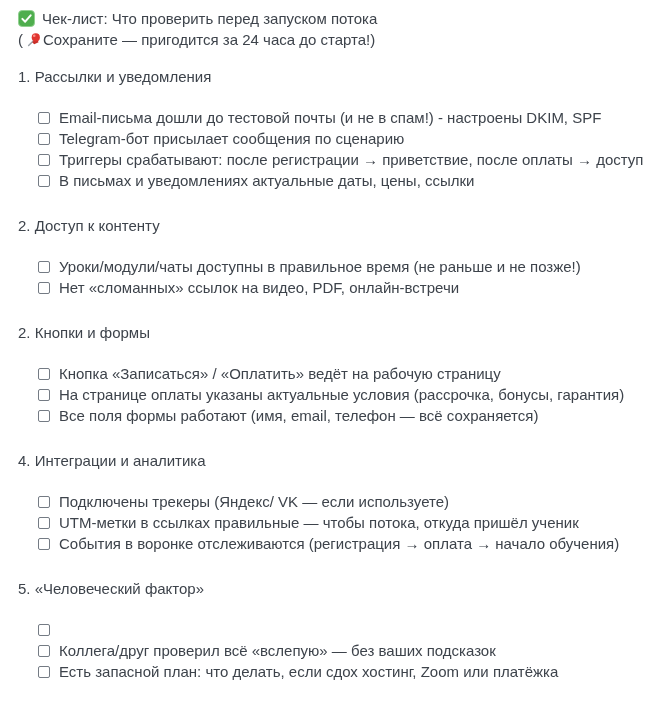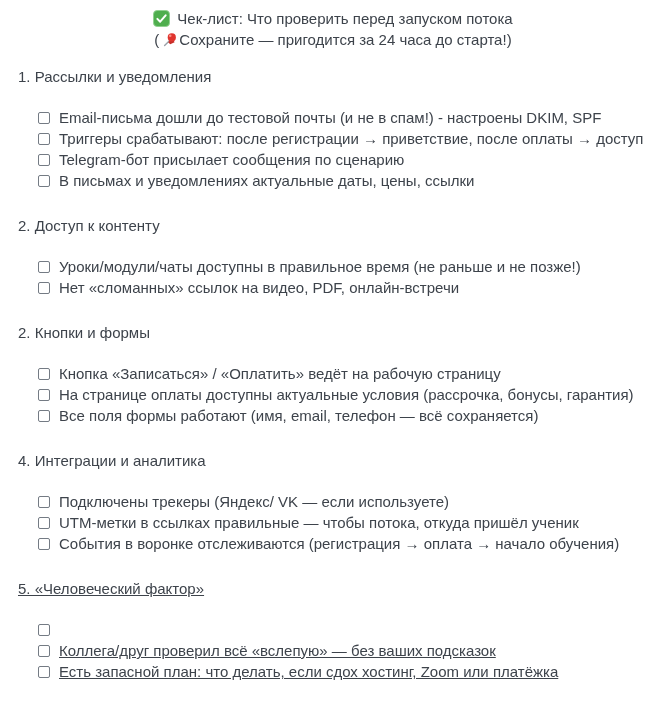--- a/index.html
+++ b/index.html
@@ -13,31 +13,31 @@
     line-height: 21px;
     color: #3d434b;
     -webkit-font-smoothing: antialiased;
   }
   .doc {
     padding: 8px 8px 0 18px;
     box-sizing: border-box;
     width: 656px;
     height: 710px;
   }
-  .line { white-space: nowrap; text-align: center; }
+  .line { white-space: nowrap; }
   .emoji {
     display: inline-block;
     vertical-align: -3px;
     line-height: 0;
   }
   .emoji.check { margin-right: 7px; }
   .emoji.pin { margin-left: 3px; margin-right: 1px; }
   .title-block { margin: 0 0 16px 0; }
   .section { margin: 0 0 24px 0; }
-  .section:last-child { margin-bottom: 16px; text-decoration: underline; }
+  .section:last-child { margin-bottom: 16px; }
   .heading { margin: 0 0 20px 0; }
   .item { white-space: nowrap; height: 21px; padding-left: 20px; }
   .checkbox {
     display: inline-block;
     box-sizing: border-box;
     width: 12px;
     height: 12px;
     border: 1.5px solid #747b84;
     border-radius: 2px;
     background: #ffffff;
@@ -73,25 +73,25 @@
 
   <div id="sections-root">
   <section class="section">
     <div class="heading">1. Рассылки и уведомления</div>
     <div class="items">
   <div class="item">
     <span class="checkbox"></span><span>Email-письма дошли до тестовой почты (и не в спам!) - настроены DKIM, SPF</span>
   </div>
 
   <div class="item">
-    <span class="checkbox"></span><span>Триггеры срабатывают: после регистрации → приветствие, после оплаты → доступ</span>
+    <span class="checkbox"></span><span>Telegram-бот присылает сообщения по сценарию</span>
   </div>
 
   <div class="item">
-    <span class="checkbox"></span><span>Telegram-бот присылает сообщения по сценарию</span>
+    <span class="checkbox"></span><span>Триггеры срабатывают: после регистрации → приветствие, после оплаты → доступ</span>
   </div>
 
   <div class="item">
     <span class="checkbox"></span><span>В письмах и уведомлениях актуальные даты, цены, ссылки</span>
   </div>
 </div>
   </section>
 
   <section class="section">
     <div class="heading">2. Доступ к контенту</div>
@@ -108,21 +108,21 @@
   </section>
 
   <section class="section">
     <div class="heading">2. Кнопки и формы</div>
     <div class="items">
   <div class="item">
     <span class="checkbox"></span><span>Кнопка «Записаться» / «Оплатить» ведёт на рабочую страницу</span>
   </div>
 
   <div class="item">
-    <span class="checkbox"></span><span>На странице оплаты доступны актуальные условия (рассрочка, бонусы, гарантия)</span>
+    <span class="checkbox"></span><span>На странице оплаты указаны актуальные условия (рассрочка, бонусы, гарантия)</span>
   </div>
 
   <div class="item">
     <span class="checkbox"></span><span>Все поля формы работают (имя, email, телефон — всё сохраняется)</span>
   </div>
 </div>
   </section>
 
   <section class="section">
     <div class="heading">4. Интеграции и аналитика</div>

